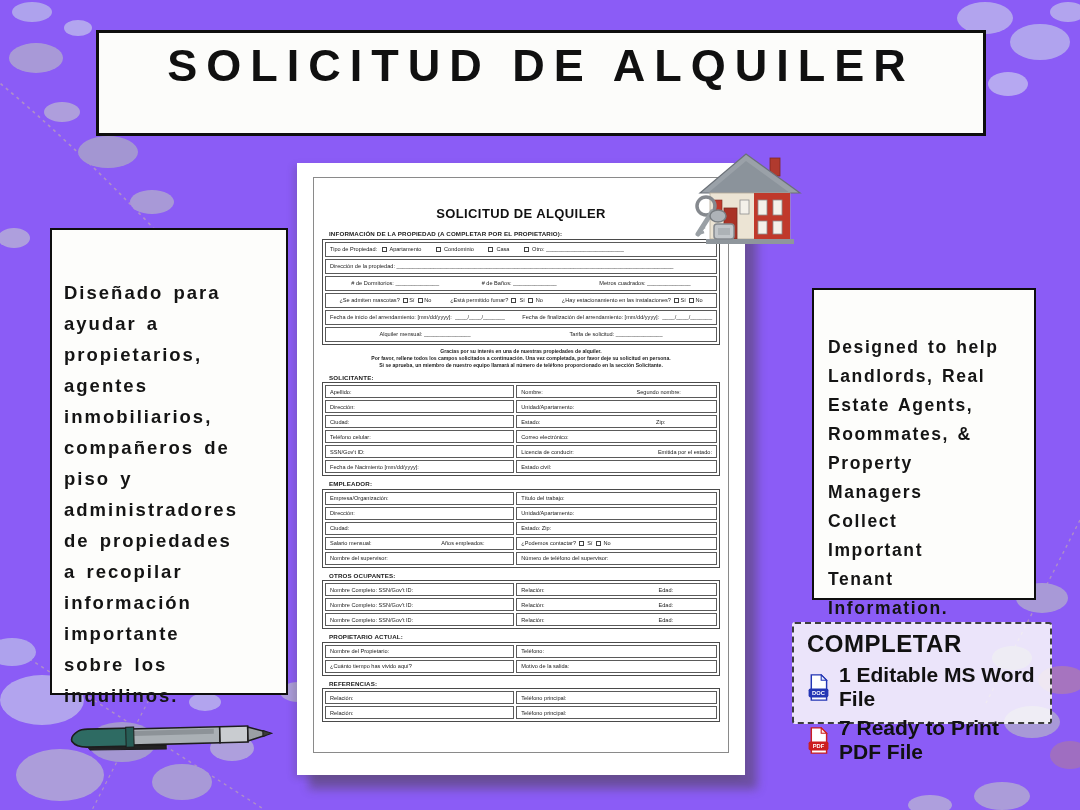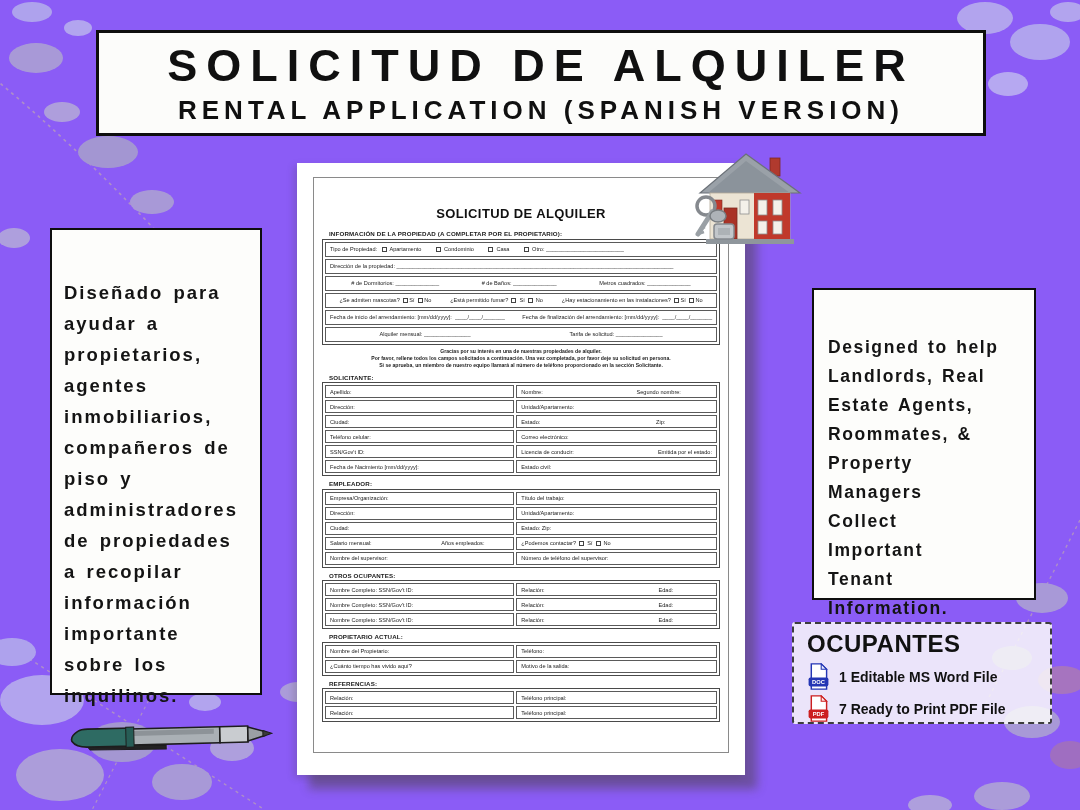--- a/index.html
+++ b/index.html
@@ -11,32 +11,32 @@
 
   
   .banner { position:absolute; left:96px; top:30px; width:890px; height:106px;
     background:#fcfcfa; border:3px solid #0e0e0e; z-index:2; text-align:center; padding-top:7px; }
   .banner-title { font-size:45px; font-weight:700; letter-spacing:9px; color:#101010; line-height:52px; }
   .banner-subtitle { font-size:26px; font-weight:700; letter-spacing:5px; color:#101010; line-height:36px; }
 
   
   .side-panel { position:absolute; background:#fdfdfb; border:2.5px solid #0e0e0e; z-index:2;
     font-weight:700; color:#141414; white-space:pre-line; }
-  .panel-left { left:50px; top:228px; width:212px; height:467px; padding:16px 12px;
+  .panel-left { left:50px; top:228px; width:238px; height:467px; padding:16px 12px;
     font-size:18.5px; line-height:31px; letter-spacing:2px; word-spacing:3px; }
   .panel-right { left:812px; top:288px; width:224px; height:312px; padding:14px;
     font-size:17.5px; line-height:29px; letter-spacing:1.6px; word-spacing:2px; }
 
   
   .includes-box { position:absolute; left:792px; top:622px; width:260px; height:102px;
     border:2px dashed #3c3c3c; border-radius:3px; background:rgba(252,252,250,0.85);
     padding:6px 13px; z-index:2; }
   .includes-title { font-size:24px; font-weight:700; letter-spacing:0.5px; color:#111; }
   .includes-item { display:flex; align-items:center; gap:9px; margin-top:5px; }
-  .includes-item .lbl { font-size:14px; font-weight:700; color:#111; }
+  .includes-item .lbl { font-size:21px; font-weight:700; color:#111; }
   .file-icon { width:23px; height:27px; flex:0 0 auto; }
 
   
   .page { position:absolute; left:297px; top:163px; width:448px; height:612px; background:#ffffff;
     z-index:1; box-shadow: 12px 14px 9px rgba(70,64,58,0.45), -3px 3px 7px rgba(70,64,58,0.22); }
   .page-frame { position:absolute; left:16px; right:16px; top:14px; bottom:22px;
     border:1px solid #8a8a8a; padding:28px 8px 0 8px; }
   .page-title { text-align:center; font-size:13px; font-weight:700; letter-spacing:0.4px;
     color:#111; margin-bottom:9px; }
 
@@ -100,21 +100,20 @@
       <ellipse cx="205" cy="702" rx="16" ry="9" fill="#d3e1e8"></ellipse>
       <ellipse cx="298" cy="692" rx="18" ry="10" fill="#c6d1c1"></ellipse>
 
       <ellipse cx="1002" cy="796" rx="28" ry="14" fill="#c6d1c1"></ellipse>
       <ellipse cx="930" cy="805" rx="22" ry="10" fill="#cdd7c9"></ellipse>
     </g>
   </svg>
 
   <div class="banner">
     <div class="banner-title">SOLICITUD DE ALQUILER</div>
-    <div class="banner-subtitle">RENTAL APPLICATION (SPANISH VERSION)</div>
   </div>
 
   <div class="side-panel panel-left">
     <span>Diseñado para
 ayudar a
 propietarios,
 agentes
 inmobiliarios,
 compañeros de
 piso y
@@ -134,21 +133,21 @@
 Roommates, &amp;
 Property
 Managers
 Collect
 Important
 Tenant
 Information.</span>
   </div>
 
   <div class="includes-box">
-    <div class="includes-title">OCUPANTES</div>
+    <div class="includes-title">COMPLETAR</div>
     <div class="includes-item">
       <svg class="file-icon" viewBox="0 0 24 30">
         <path d="M4 1 h11 l6 6 v22 h-17 z" fill="#ffffff" stroke="#2336b4" stroke-width="1.6"></path>
         <path d="M15 1 l6 6 h-6 z" fill="#e8ecff" stroke="#2336b4" stroke-width="1.2"></path>
         <rect x="1" y="16" width="22" height="10" rx="2" fill="#2336b4"></rect>
         <text x="12" y="23.5" text-anchor="middle" font-size="6.4" font-weight="bold" fill="#ffffff" font-family="Liberation Sans, sans-serif">DOC</text>
       </svg>
       <span class="lbl">1 Editable MS Word File</span>
     </div>
     <div class="includes-item">

